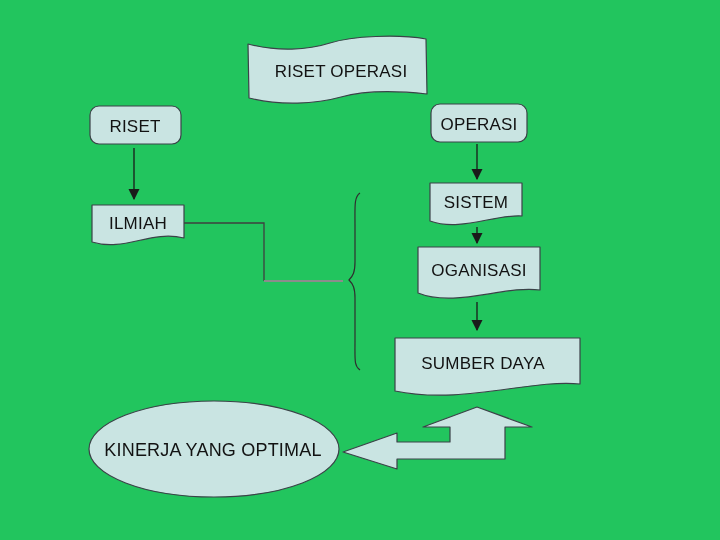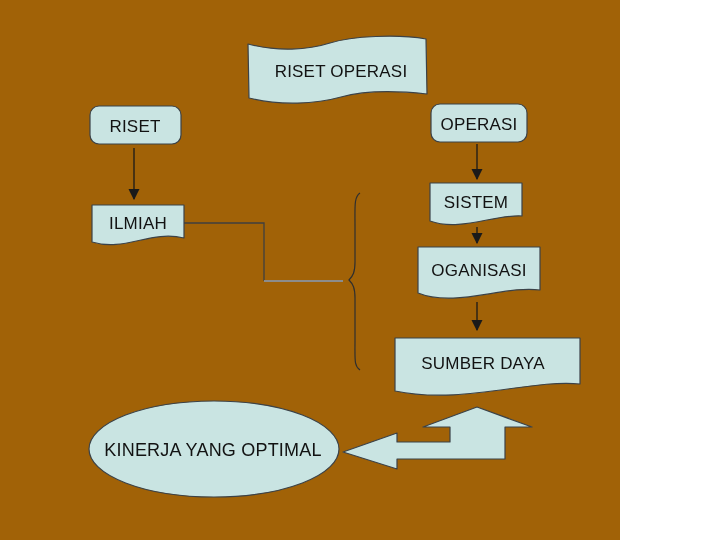--- a/index.html
+++ b/index.html
@@ -1,19 +1,19 @@
 <!DOCTYPE html>
 <html><head>
 <meta charset="utf-8">
 <style>
   html,body{margin:0;padding:0;background:#ffffff;}
   .slide{
     position:relative;
-    width:620px;height:540px;
-    background:#a16207;
+    width:720px;height:540px;
+    background:#22c55e;
     overflow:hidden;
     font-family:"Liberation Sans", sans-serif;
     text-align:right;
   }
   svg{display:block;}
   .shape{
     stroke:#3b4248;
     stroke-width:1.2;
     stroke-linejoin:round;
   }

